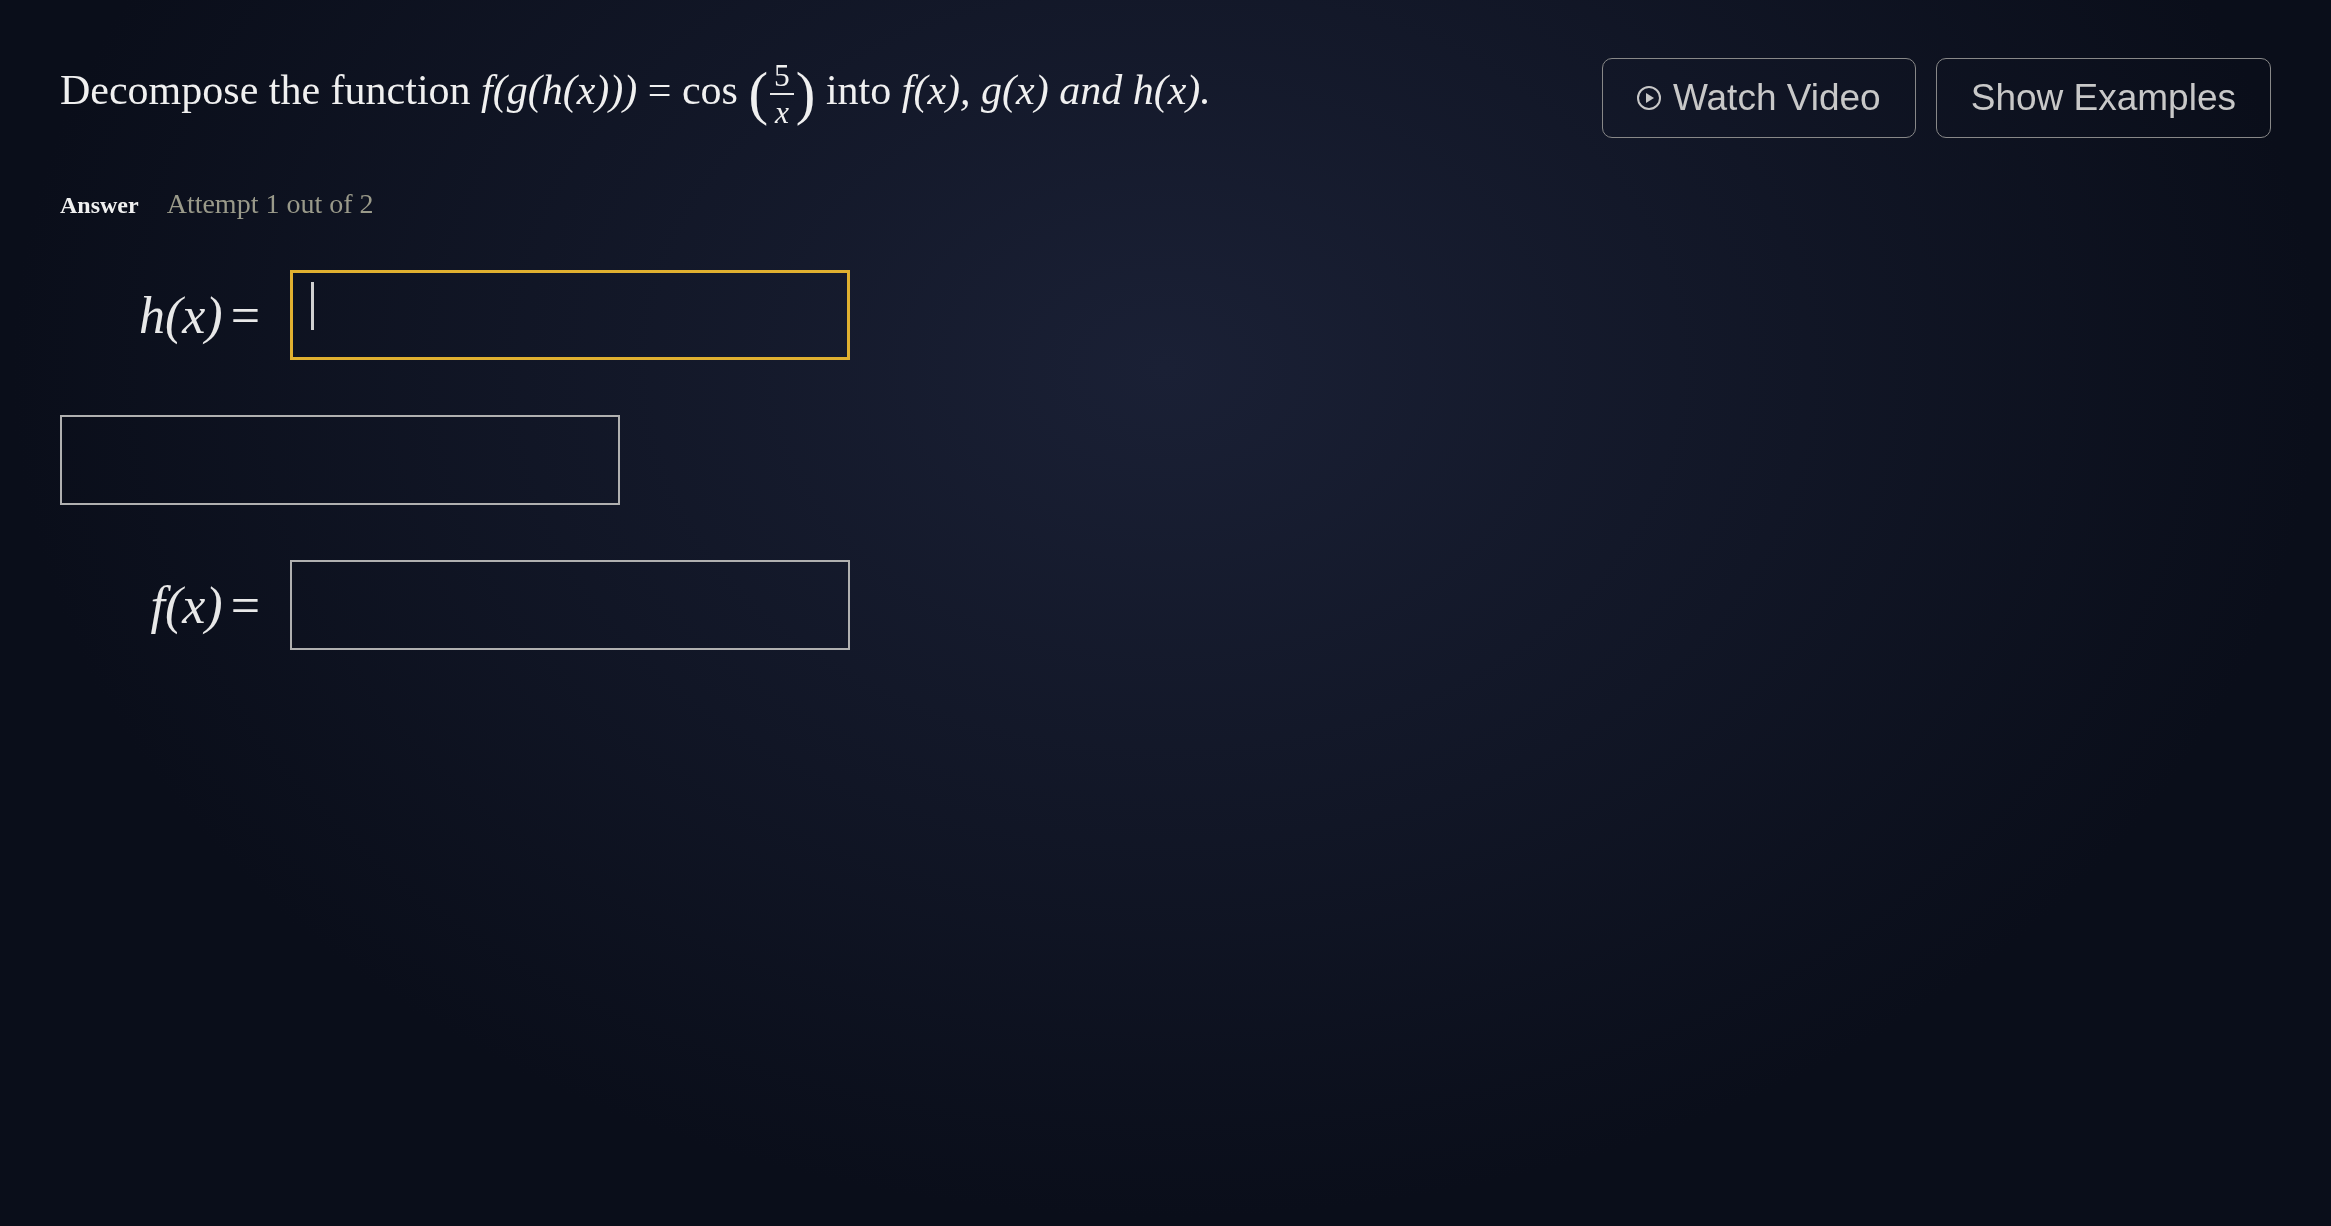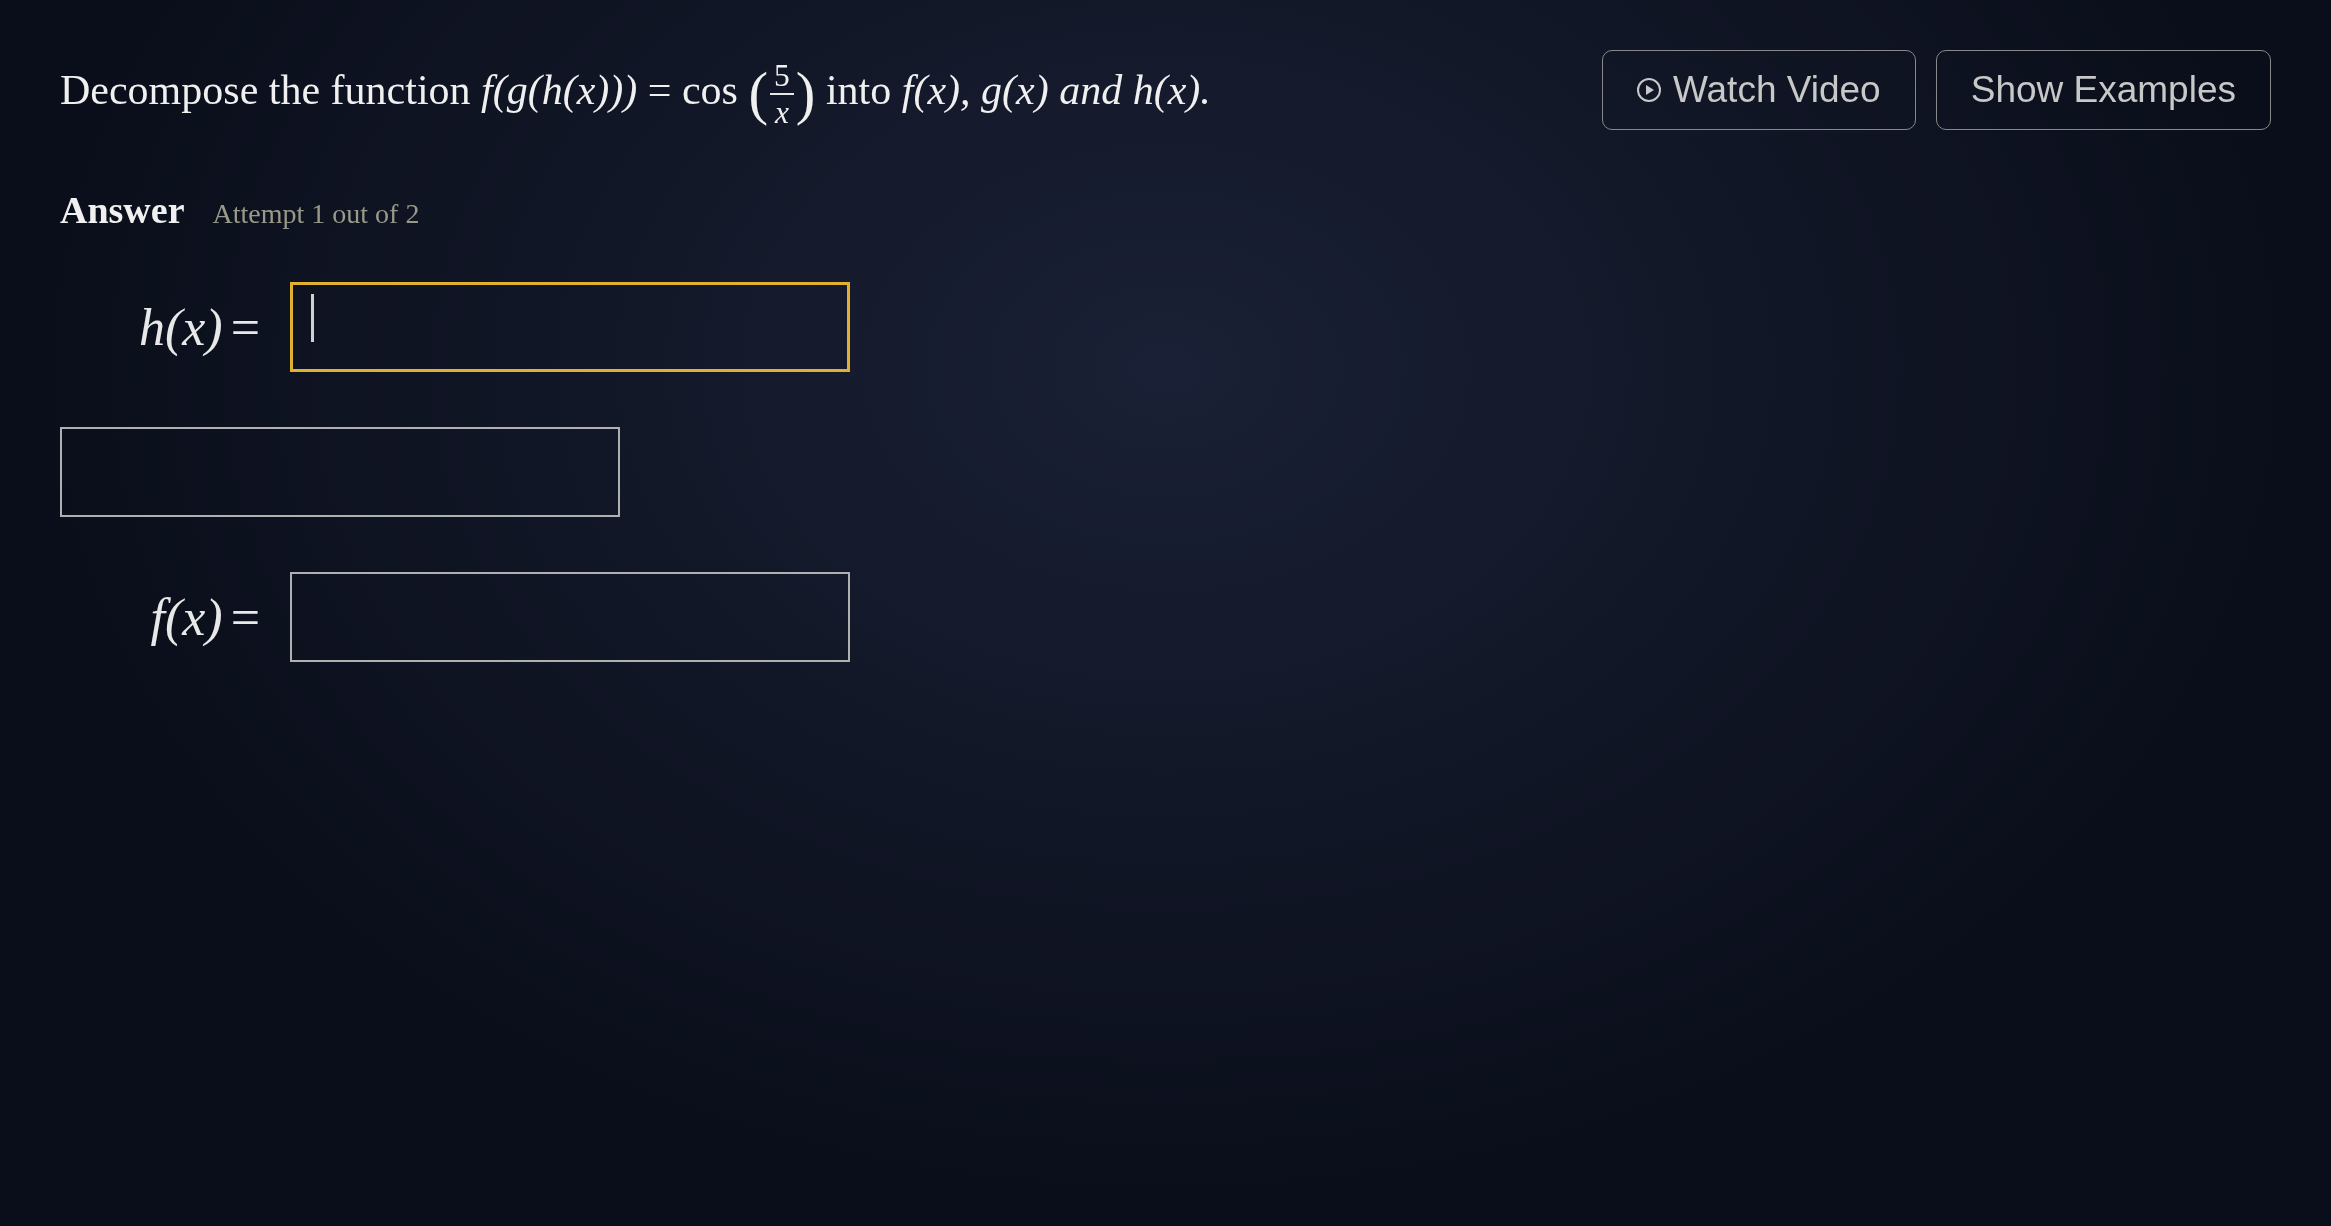--- a/index.html
+++ b/index.html
@@ -7,21 +7,21 @@
     background: #0a0e1a;
     background: radial-gradient(ellipse at 50% 30%, #1a2035 0%, #0a0e1a 70%);
     min-height: 100vh;
     font-family: Georgia, 'Times New Roman', serif;
     color: #e8e8e8;
     padding: 50px 60px;
     overflow-x: hidden;
   }
   .top-row {
     display: flex;
-    align-items: flex-start;
+    align-items: flex-end;
     margin-bottom: 50px;
   }
   .question {
     flex: 1;
     font-size: 42px;
     line-height: 1.5;
     color: #f0f0f0;
   }
   .math-ital { font-style: italic; font-family: 'Times New Roman', serif; }
   .buttons {
@@ -71,21 +71,21 @@
   .frac .num { border-bottom: 2px solid #e8e8e8; padding: 0 4px 2px; }
   .frac .den { padding: 2px 4px 0; }
   .bigparen { font-size: 1.4em; vertical-align: middle; }
   .answer-header {
     display: flex;
     align-items: baseline;
     gap: 28px;
     margin-bottom: 50px;
   }
   .answer-label {
-    font-size: 38px;
+    font-size: 24px;
     font-weight: bold;
     color: #f0f0f0;
     font-family: Georgia, serif;
   }
   .attempt {
     font-size: 28px;
     color: #9a9a8a;
     font-family: Georgia, serif;
   }
   .field-row {

